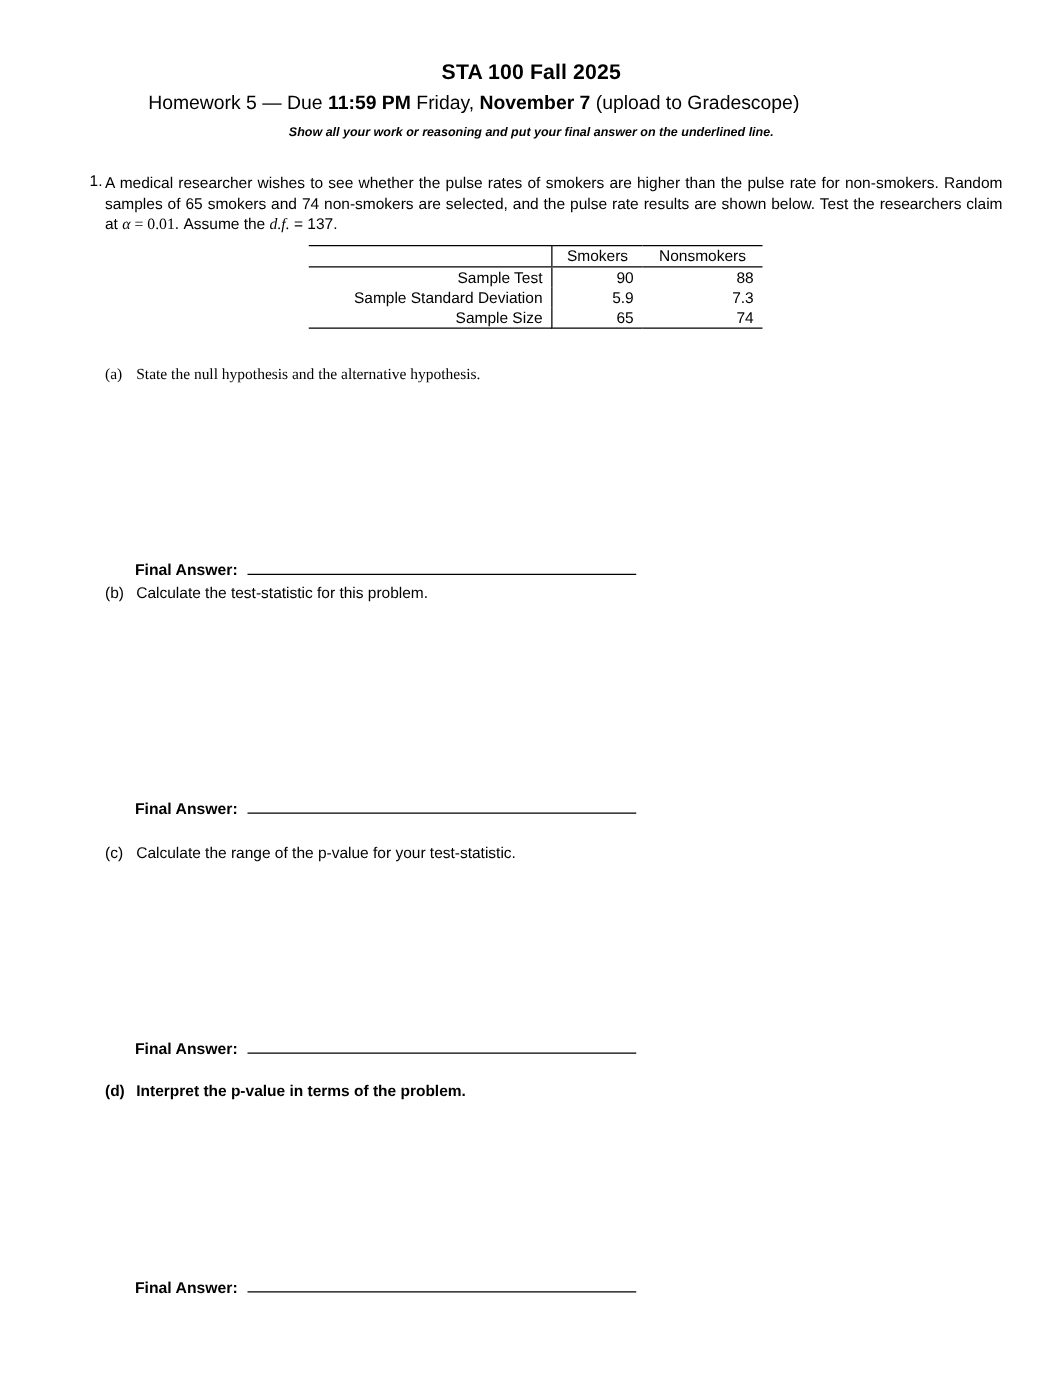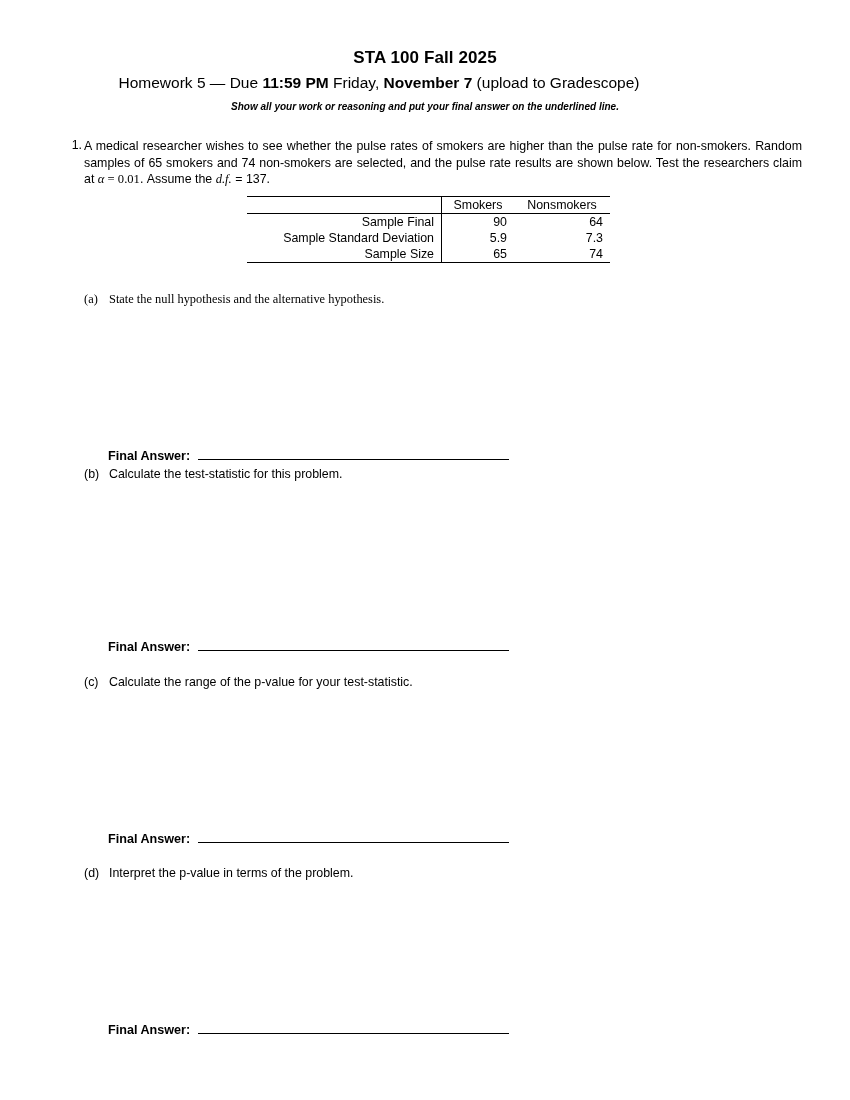--- a/index.html
+++ b/index.html
@@ -180,23 +180,23 @@
 
   <div class="stat-table-wrap">
     <table class="stat-table">
       <tbody>
         <tr class="rule-top">
           <td class="lbl hd-blank"></td>
           <td class="hd">Smokers</td>
           <td class="hd">Nonsmokers</td>
         </tr>
         <tr class="rule-mid">
-          <td class="lbl">Sample Final</td>
+          <td class="lbl">Sample Test</td>
           <td class="val">90</td>
-          <td class="val2">64</td>
+          <td class="val2">88</td>
         </tr>
         <tr>
           <td class="lbl">Sample Standard Deviation</td>
           <td class="val">5.9</td>
           <td class="val2">7.3</td>
         </tr>
         <tr class="rule-bot">
           <td class="lbl">Sample Size</td>
           <td class="val">65</td>
           <td class="val2">74</td>
@@ -219,20 +219,20 @@
     <span class="fa-label">Final Answer:</span><span class="fa-line"></span>
   </div>
 
   <div class="part" style="top:675px;">
     <span class="part-letter">(c)</span><span>Calculate the range of the p-value for your test-statistic.</span>
   </div>
   <div class="final-answer" style="top:830px;">
     <span class="fa-label">Final Answer:</span><span class="fa-line"></span>
   </div>
 
-  <div class="part" style="top:866px;">
+  <div class="part" style="top:866px;font-weight:bold;">
     <span class="part-letter">(d)</span><span>Interpret the p-value in terms of the problem.</span>
   </div>
   <div class="final-answer" style="top:1021px;">
     <span class="fa-label">Final Answer:</span><span class="fa-line"></span>
   </div>
 
 </div>
 
 </body></html>

